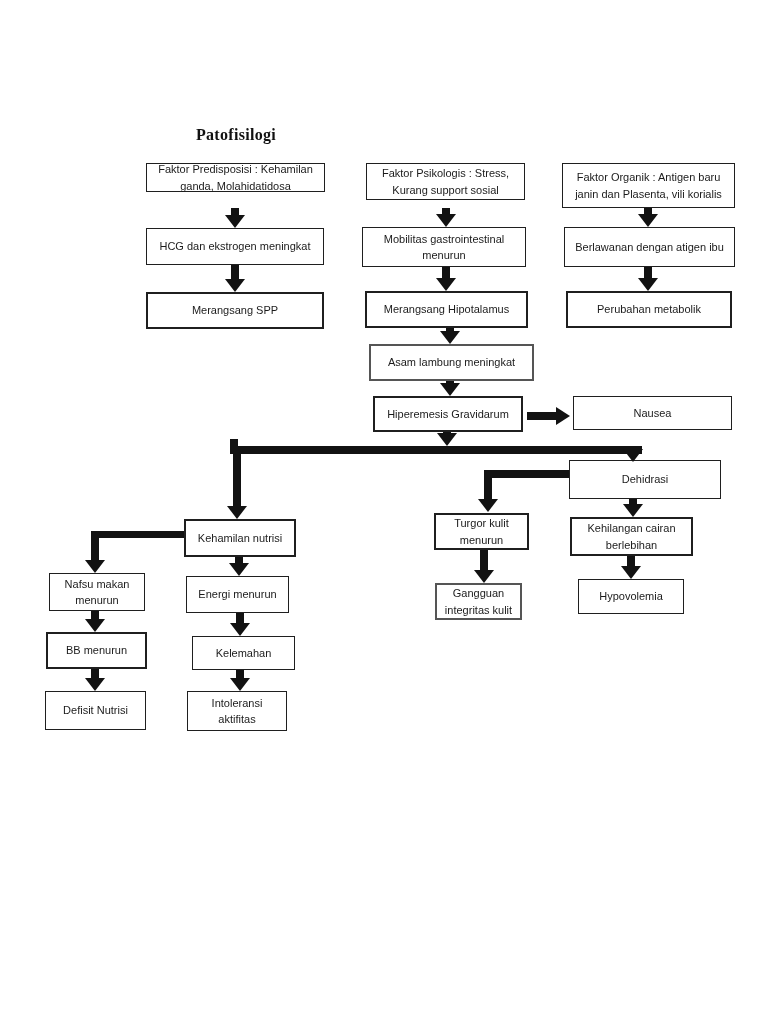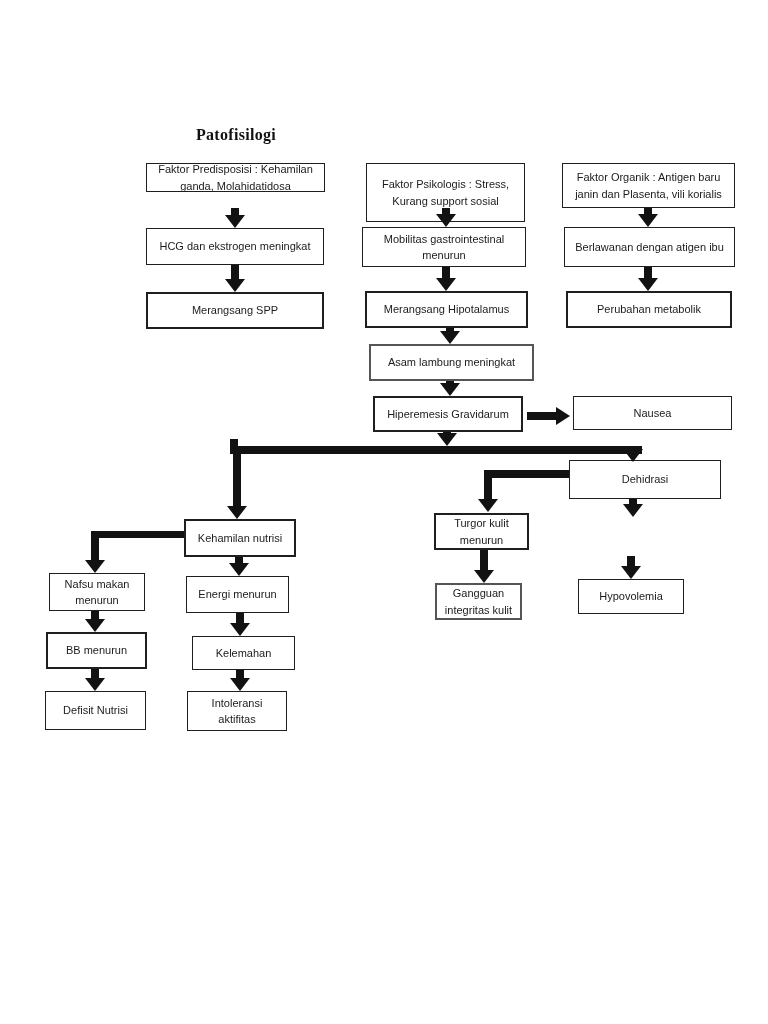--- a/index.html
+++ b/index.html
@@ -34,37 +34,38 @@
   }
 </style>
 </head>
 <body>
 
 <div class="page">
 
   <div class="title">Patofisilogi</div>
 
   <div class="node" style="left:146px;top:163px;width:179px;height:29px;">Faktor Predisposisi : Kehamilan ganda, Molahidatidosa</div>
-  <div class="node" style="left:366px;top:163px;width:159px;height:59px;">Faktor Psikologis : Stress, Kurang support sosial</div>
+  <div class="node" style="left:366px;top:163px;width:159px;height:37px;">Faktor Psikologis : Stress, Kurang support sosial</div>
   <div class="node" style="left:562px;top:163px;width:173px;height:45px;">Faktor Organik : Antigen baru janin dan Plasenta, vili korialis</div>
 
   <div class="node" style="left:146px;top:228px;width:178px;height:37px;">HCG dan ekstrogen meningkat</div>
   <div class="node" style="left:362px;top:227px;width:164px;height:40px;">Mobilitas gastrointestinal menurun</div>
   <div class="node" style="left:564px;top:227px;width:171px;height:40px;">Berlawanan dengan atigen ibu</div>
 
   <div class="node b2" style="left:365px;top:291px;width:163px;height:37px;">Merangsang Hipotalamus</div>
   <div class="node b25" style="left:146px;top:292px;width:178px;height:37px;">Merangsang SPP</div>
   <div class="node b25" style="left:566px;top:291px;width:166px;height:37px;">Perubahan metabolik</div>
 
   <div class="node b2 gray" style="left:369px;top:344px;width:165px;height:37px;">Asam lambung meningkat</div>
   <div class="node b2" style="left:373px;top:396px;width:150px;height:36px;">Hiperemesis Gravidarum</div>
   <div class="node" style="left:573px;top:396px;width:159px;height:34px;">Nausea</div>
 
   <div class="node" style="left:569px;top:460px;width:152px;height:39px;">Dehidrasi</div>
   <div class="node b2" style="left:434px;top:513px;width:95px;height:37px;">Turgor kulit menurun</div>
+  <div class="node b25" style="left:570px;top:517px;width:123px;height:39px;">Kehilangan cairan berlebihan</div>
   <div class="node b2 gray" style="left:435px;top:583px;width:87px;height:37px;">Gangguan integritas kulit</div>
   <div class="node" style="left:578px;top:579px;width:106px;height:35px;">Hypovolemia</div>
 
   <div class="node b2" style="left:184px;top:519px;width:112px;height:38px;">Kehamilan nutrisi</div>
   <div class="node" style="left:49px;top:573px;width:96px;height:38px;">Nafsu makan menurun</div>
   <div class="node" style="left:186px;top:576px;width:103px;height:37px;">Energi menurun</div>
   <div class="node b25" style="left:46px;top:632px;width:101px;height:37px;">BB menurun</div>
   <div class="node" style="left:192px;top:636px;width:103px;height:34px;">Kelemahan</div>
   <div class="node" style="left:45px;top:691px;width:101px;height:39px;">Defisit Nutrisi</div>
   <div class="node" style="left:187px;top:691px;width:100px;height:40px;">Intoleransi aktifitas</div>

